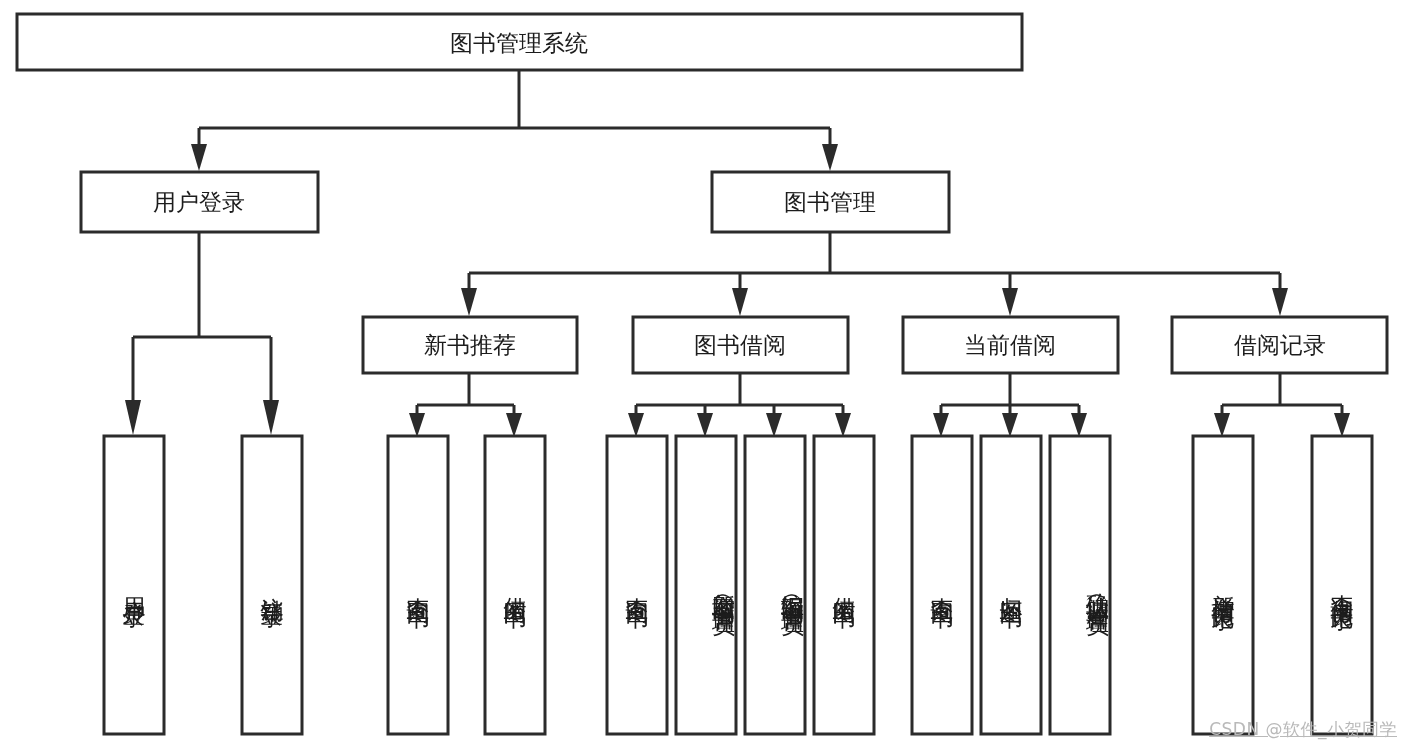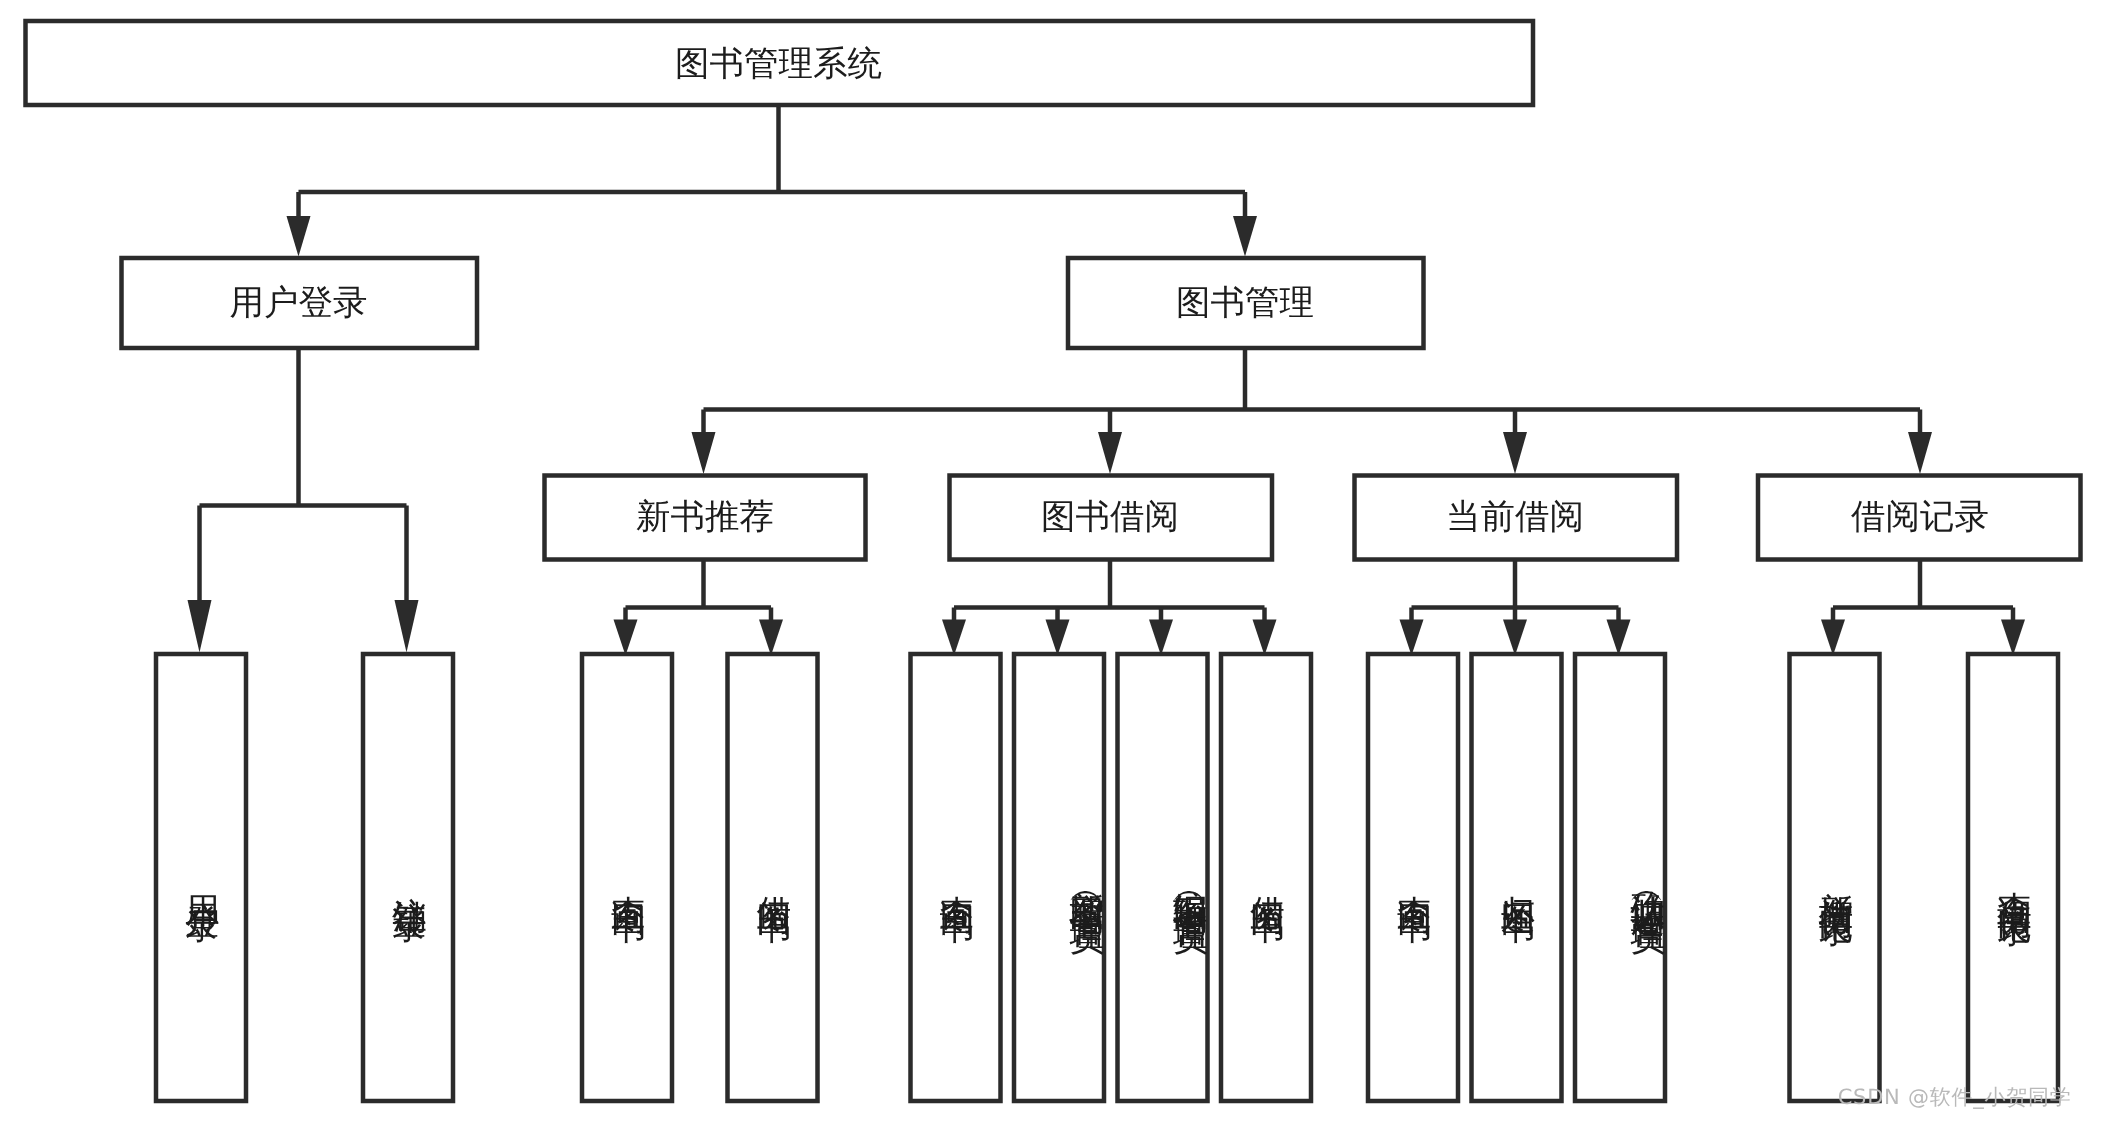--- a/index.html
+++ b/index.html
@@ -57,27 +57,28 @@
     font-size: 23px;
     line-height: 1.08;
     color: #1c1c1c;
     letter-spacing: 3px;
     white-space: nowrap;
     text-align: start;
     pointer-events: none;
   }
   .watermark {
     position: absolute;
-    right: 24px;
+    right: 8px;
     bottom: 6px;
     font-family: "DejaVu Sans", "Liberation Sans", sans-serif;
-    font-size: 14px;
+    font-size: 17px;
     color: #b9b9b9;
     letter-spacing: 0.5px;
     white-space: nowrap;
+    text-decoration: underline;
   }
 </style>
 </head>
 <body>
 
 <div id="diagram-root">
 
   <svg class="flow" viewBox="0 0 1405 747" xmlns="http://www.w3.org/2000/svg">
 
     <defs>

